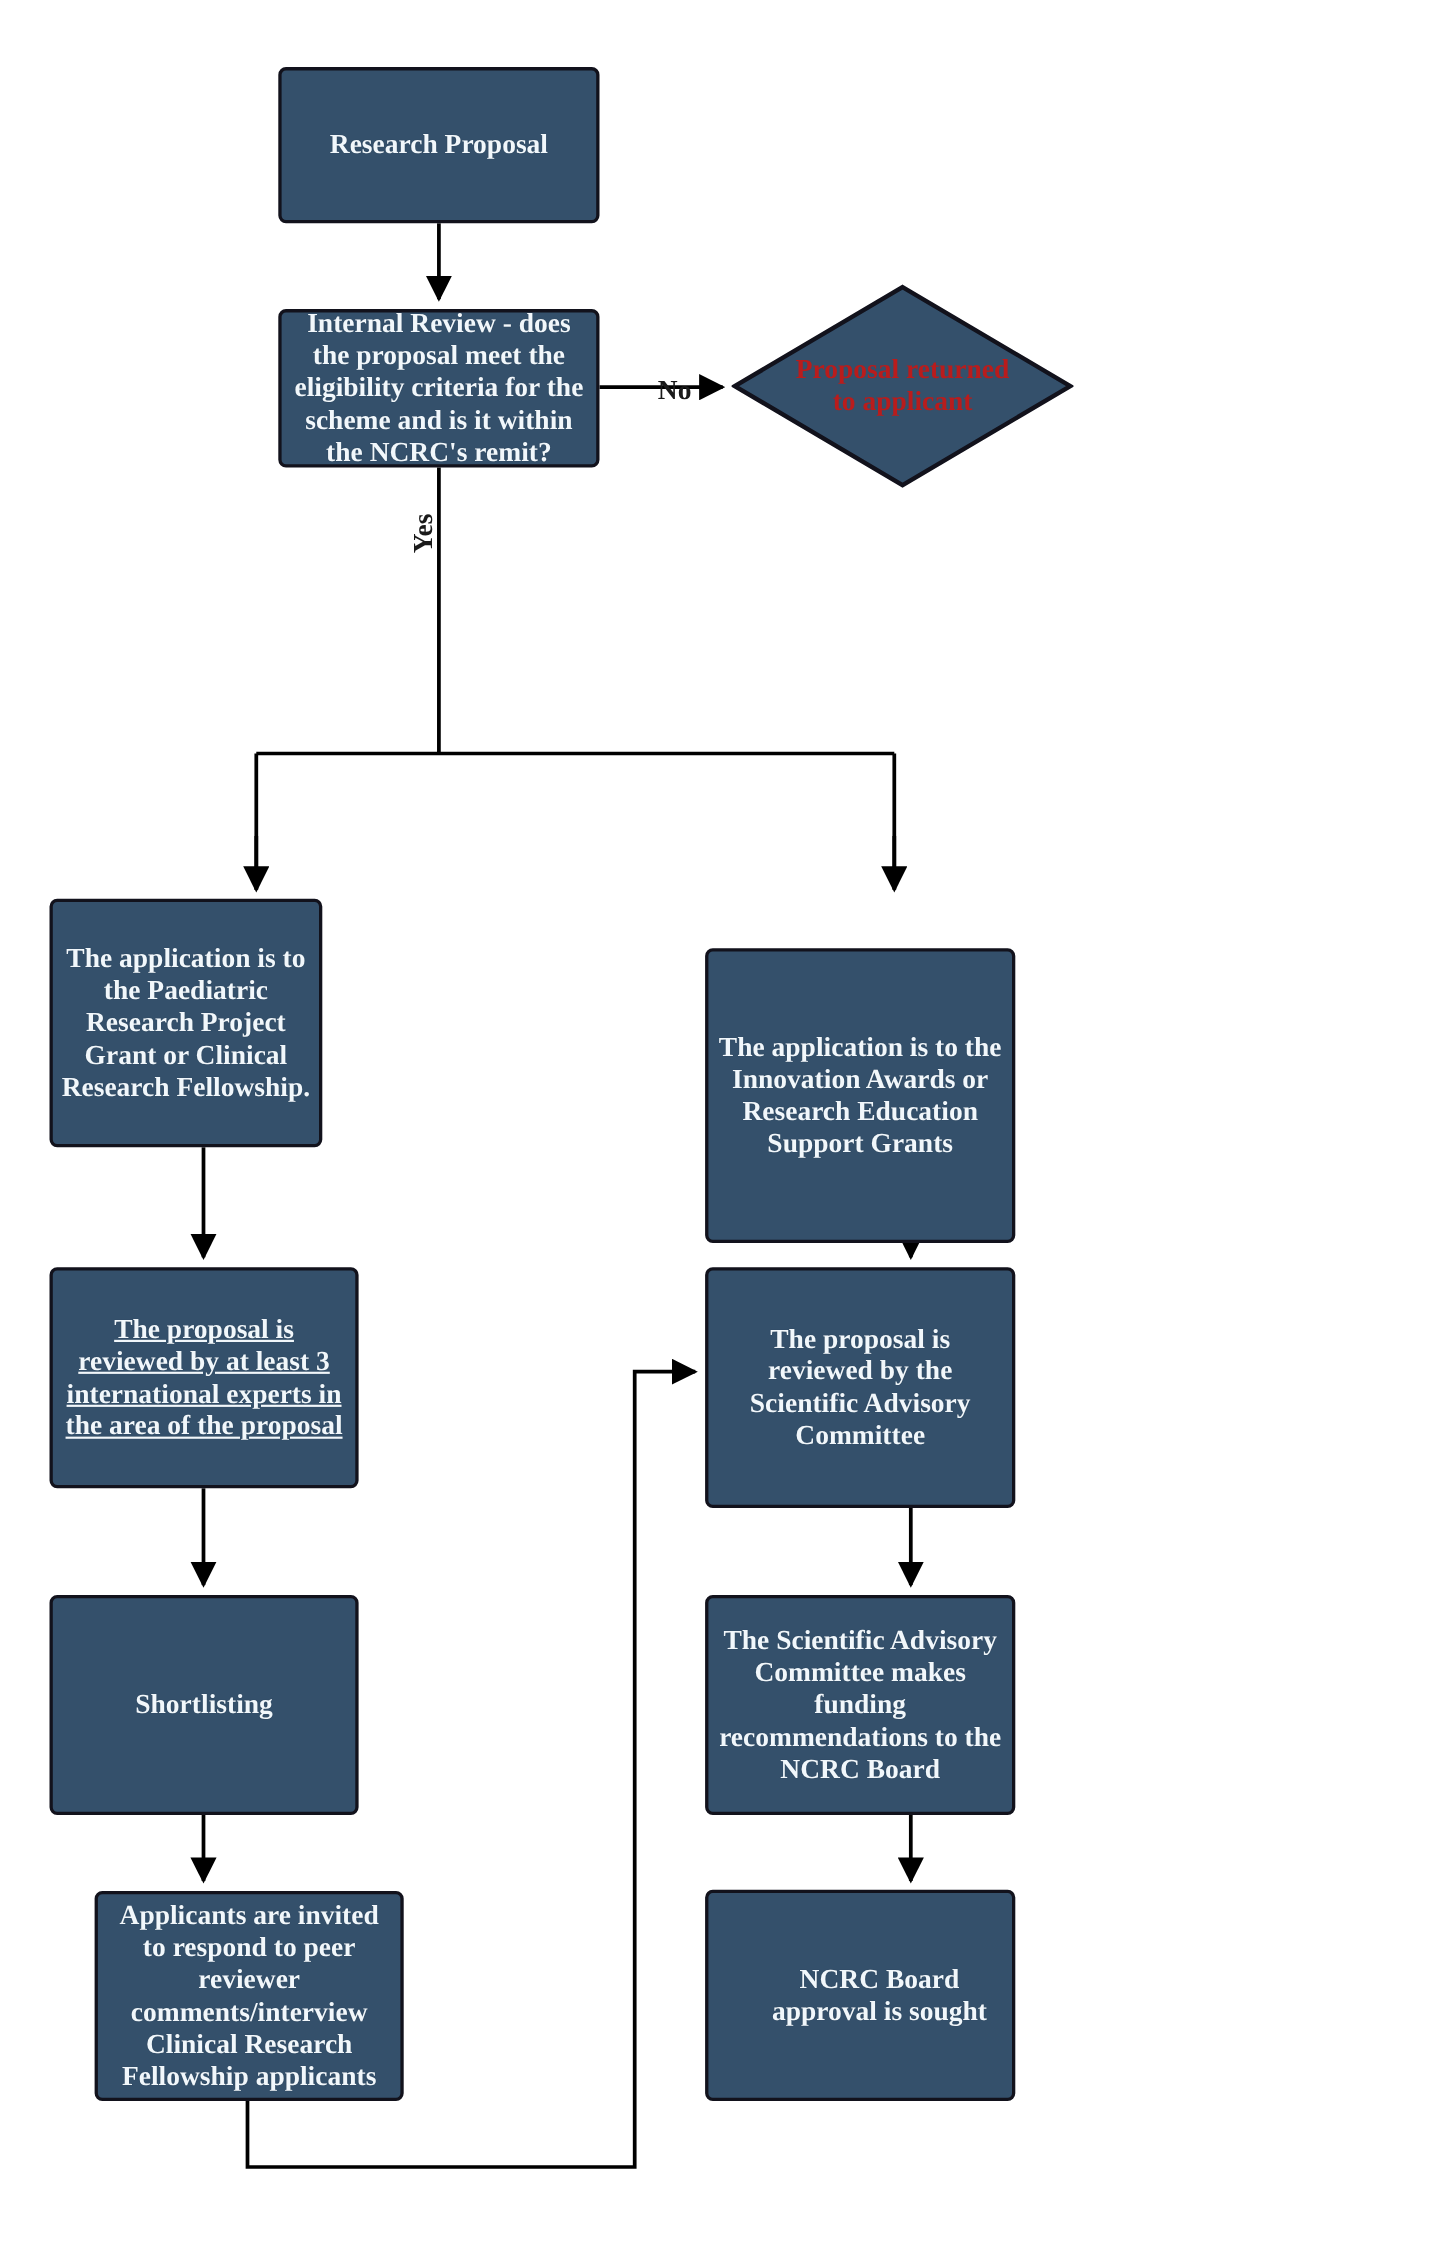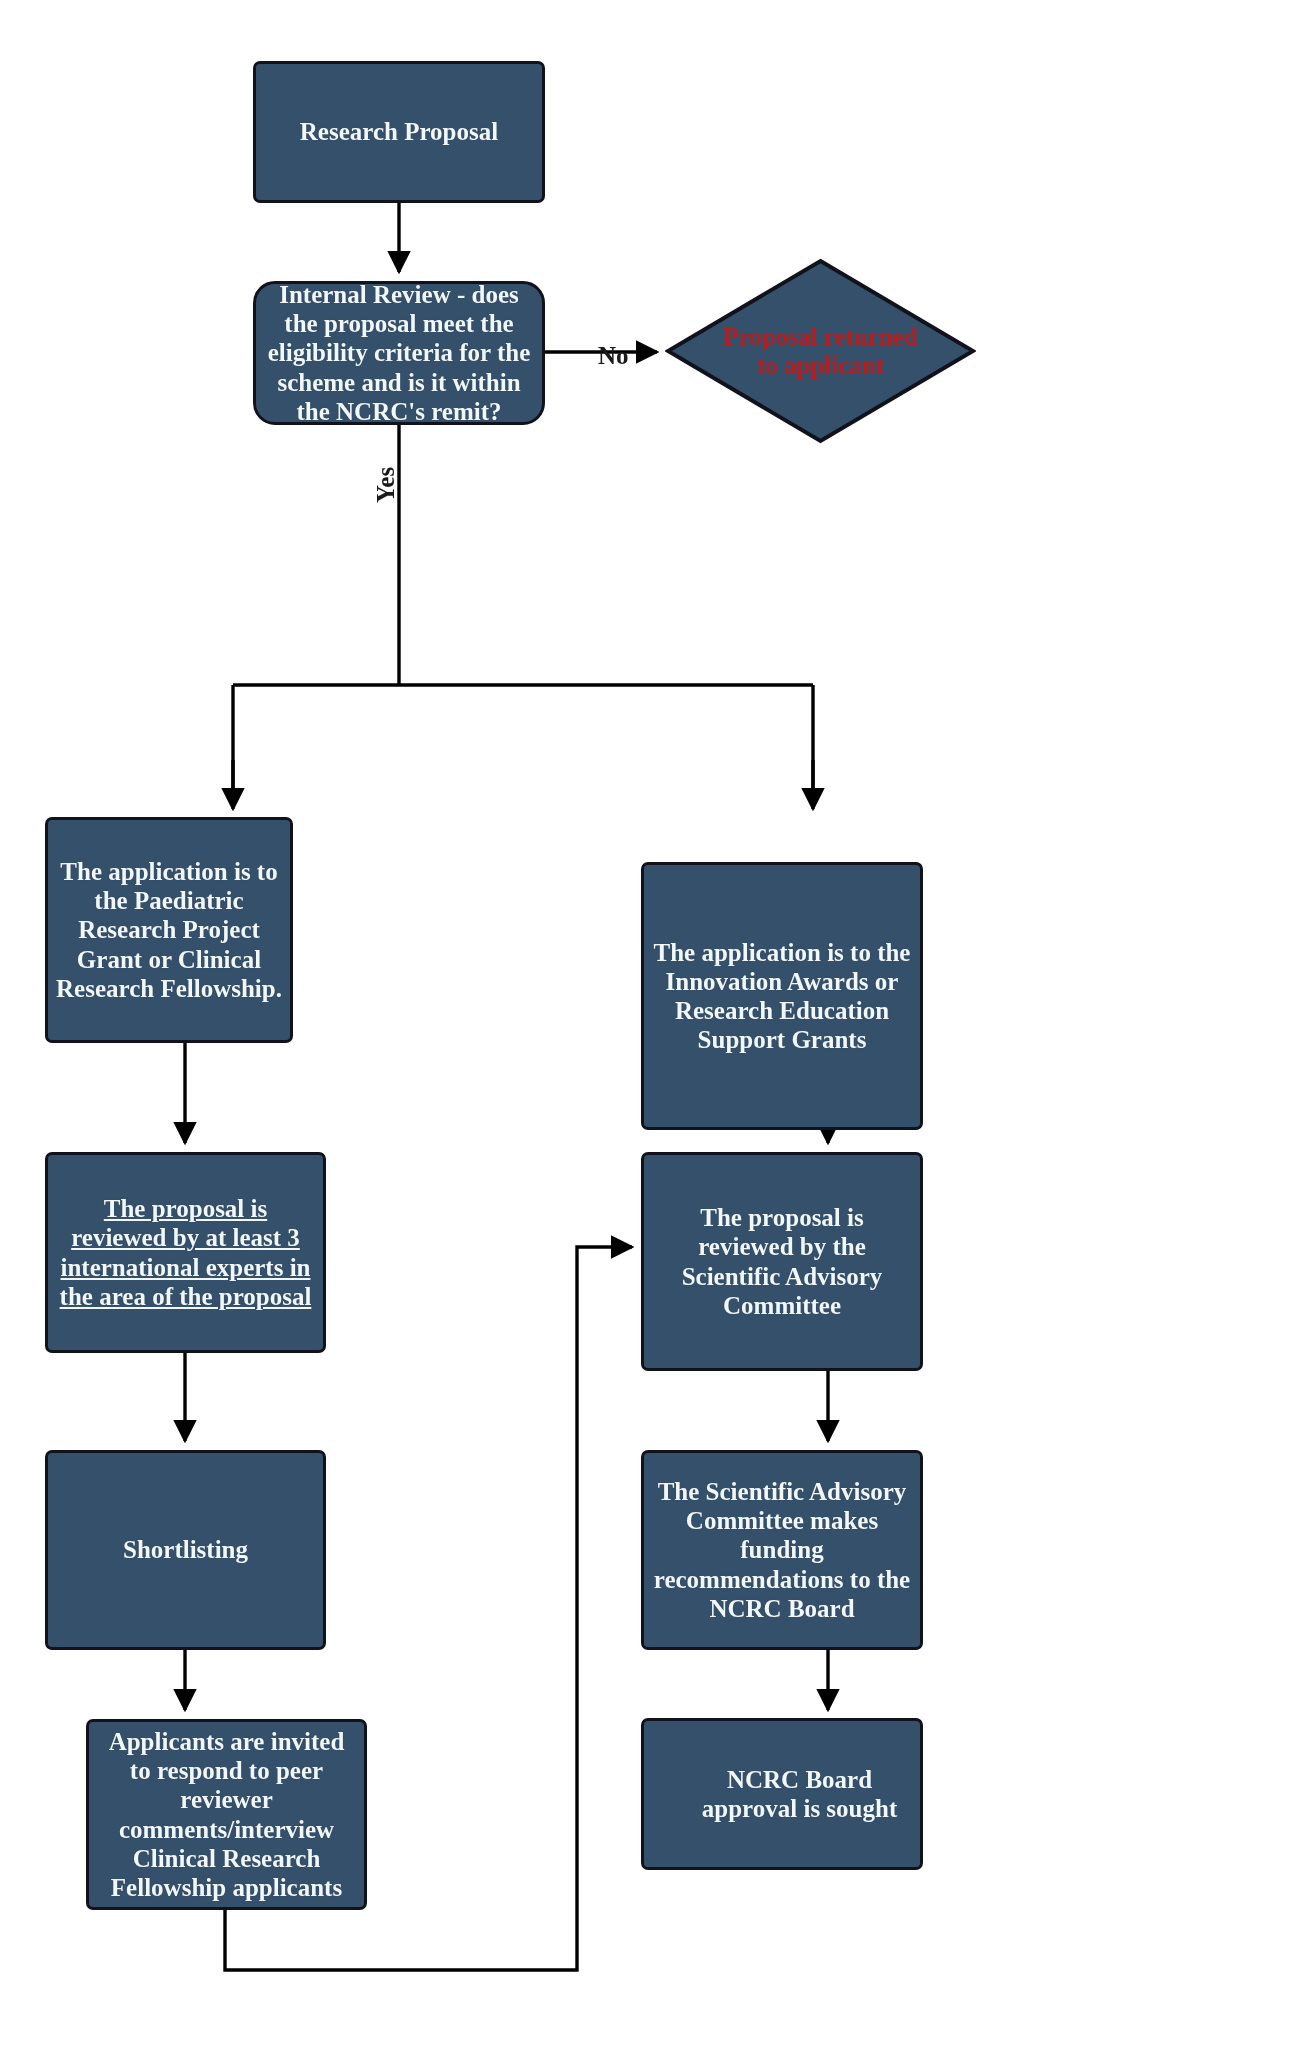--- a/index.html
+++ b/index.html
@@ -111,21 +111,21 @@
 
     <path d="M 828 1044 L 828 1143" stroke="#000000" stroke-width="3.4" fill="none" marker-end="url(#arrow)"></path>
     <path d="M 828 1353 L 828 1441" stroke="#000000" stroke-width="3.4" fill="none" marker-end="url(#arrow)"></path>
     <path d="M 828 1650 L 828 1710" stroke="#000000" stroke-width="3.4" fill="none" marker-end="url(#arrow)"></path>
   </svg>
 
   <div class="node" style="left:253px; top:61px; width:292px; height:142px;">
     <span>Research Proposal</span>
   </div>
 
-  <div class="node" style="left:253px; top:281px; width:292px; height:144px;border-radius:22px;">
+  <div class="node" style="left:253px; top:281px; width:292px; height:144px;">
     <span>Internal Review - does the proposal meet the eligibility criteria for the scheme and is it within the NCRC's remit?</span>
   </div>
 
   <div class="diamond-wrap" style="left:665px; top:258px; width:311px; height:186px;">
     <svg class="diamond-svg" width="311" height="186" viewBox="0 0 311 186" xmlns="http://www.w3.org/2000/svg">
       <polygon points="155.5,3 308,93 155.5,183 3,93" fill="#34506b" stroke="#12121c" stroke-width="4"></polygon>
     </svg>
     <div class="diamond-label">Proposal returned to applicant</div>
   </div>
 
@@ -154,17 +154,17 @@
   </div>
 
   <div class="node" style="left:641px; top:1450px; width:282px; height:200px;">
     <span>The Scientific Advisory Committee makes funding recommendations to the NCRC Board</span>
   </div>
 
   <div class="node" style="left:45px; top:1719px; width:281px; height:191px;margin-left:41px;">
     <span>Applicants are invited to respond to peer reviewer comments/interview Clinical Research Fellowship applicants</span>
   </div>
 
-  <div class="node" style="left:641px; top:1718px; width:282px; height:152px;padding-left:43px;">
+  <div class="node" style="left:641px; top:1718px; width:282px; height:192px;padding-left:43px;">
     <span>NCRC Board approval is sought</span>
   </div>
 
 </div>
 
 </body></html>

